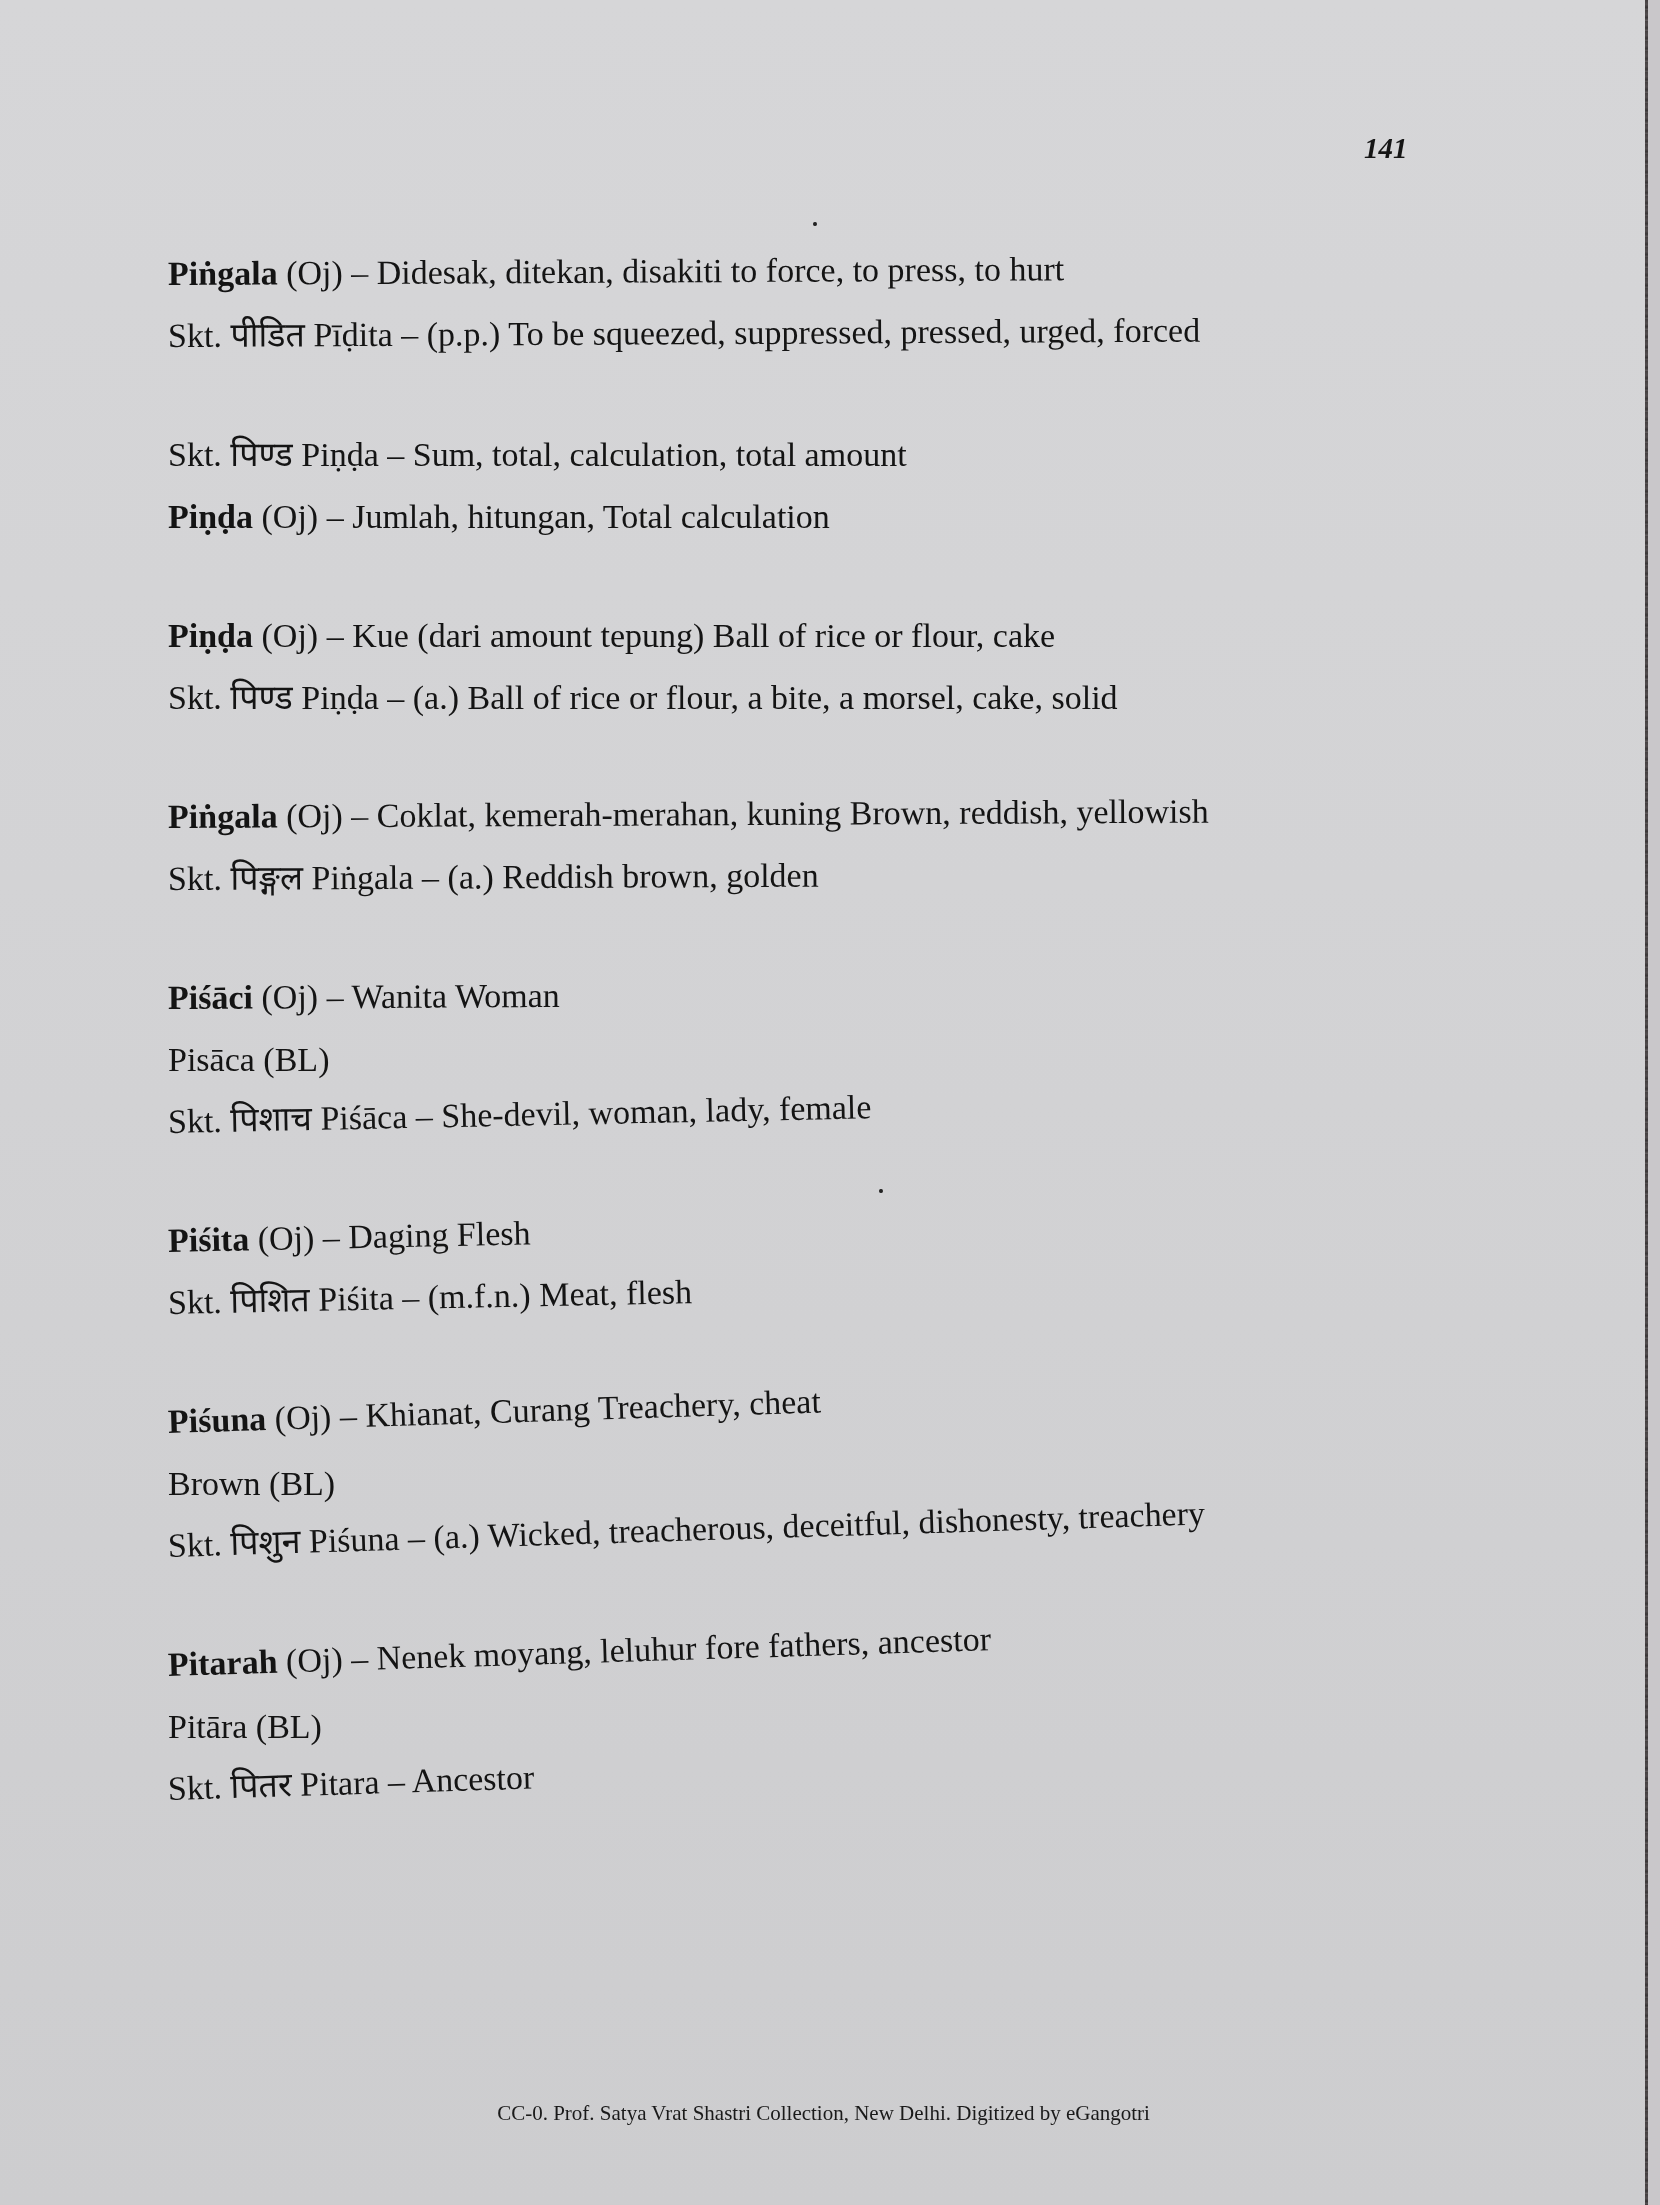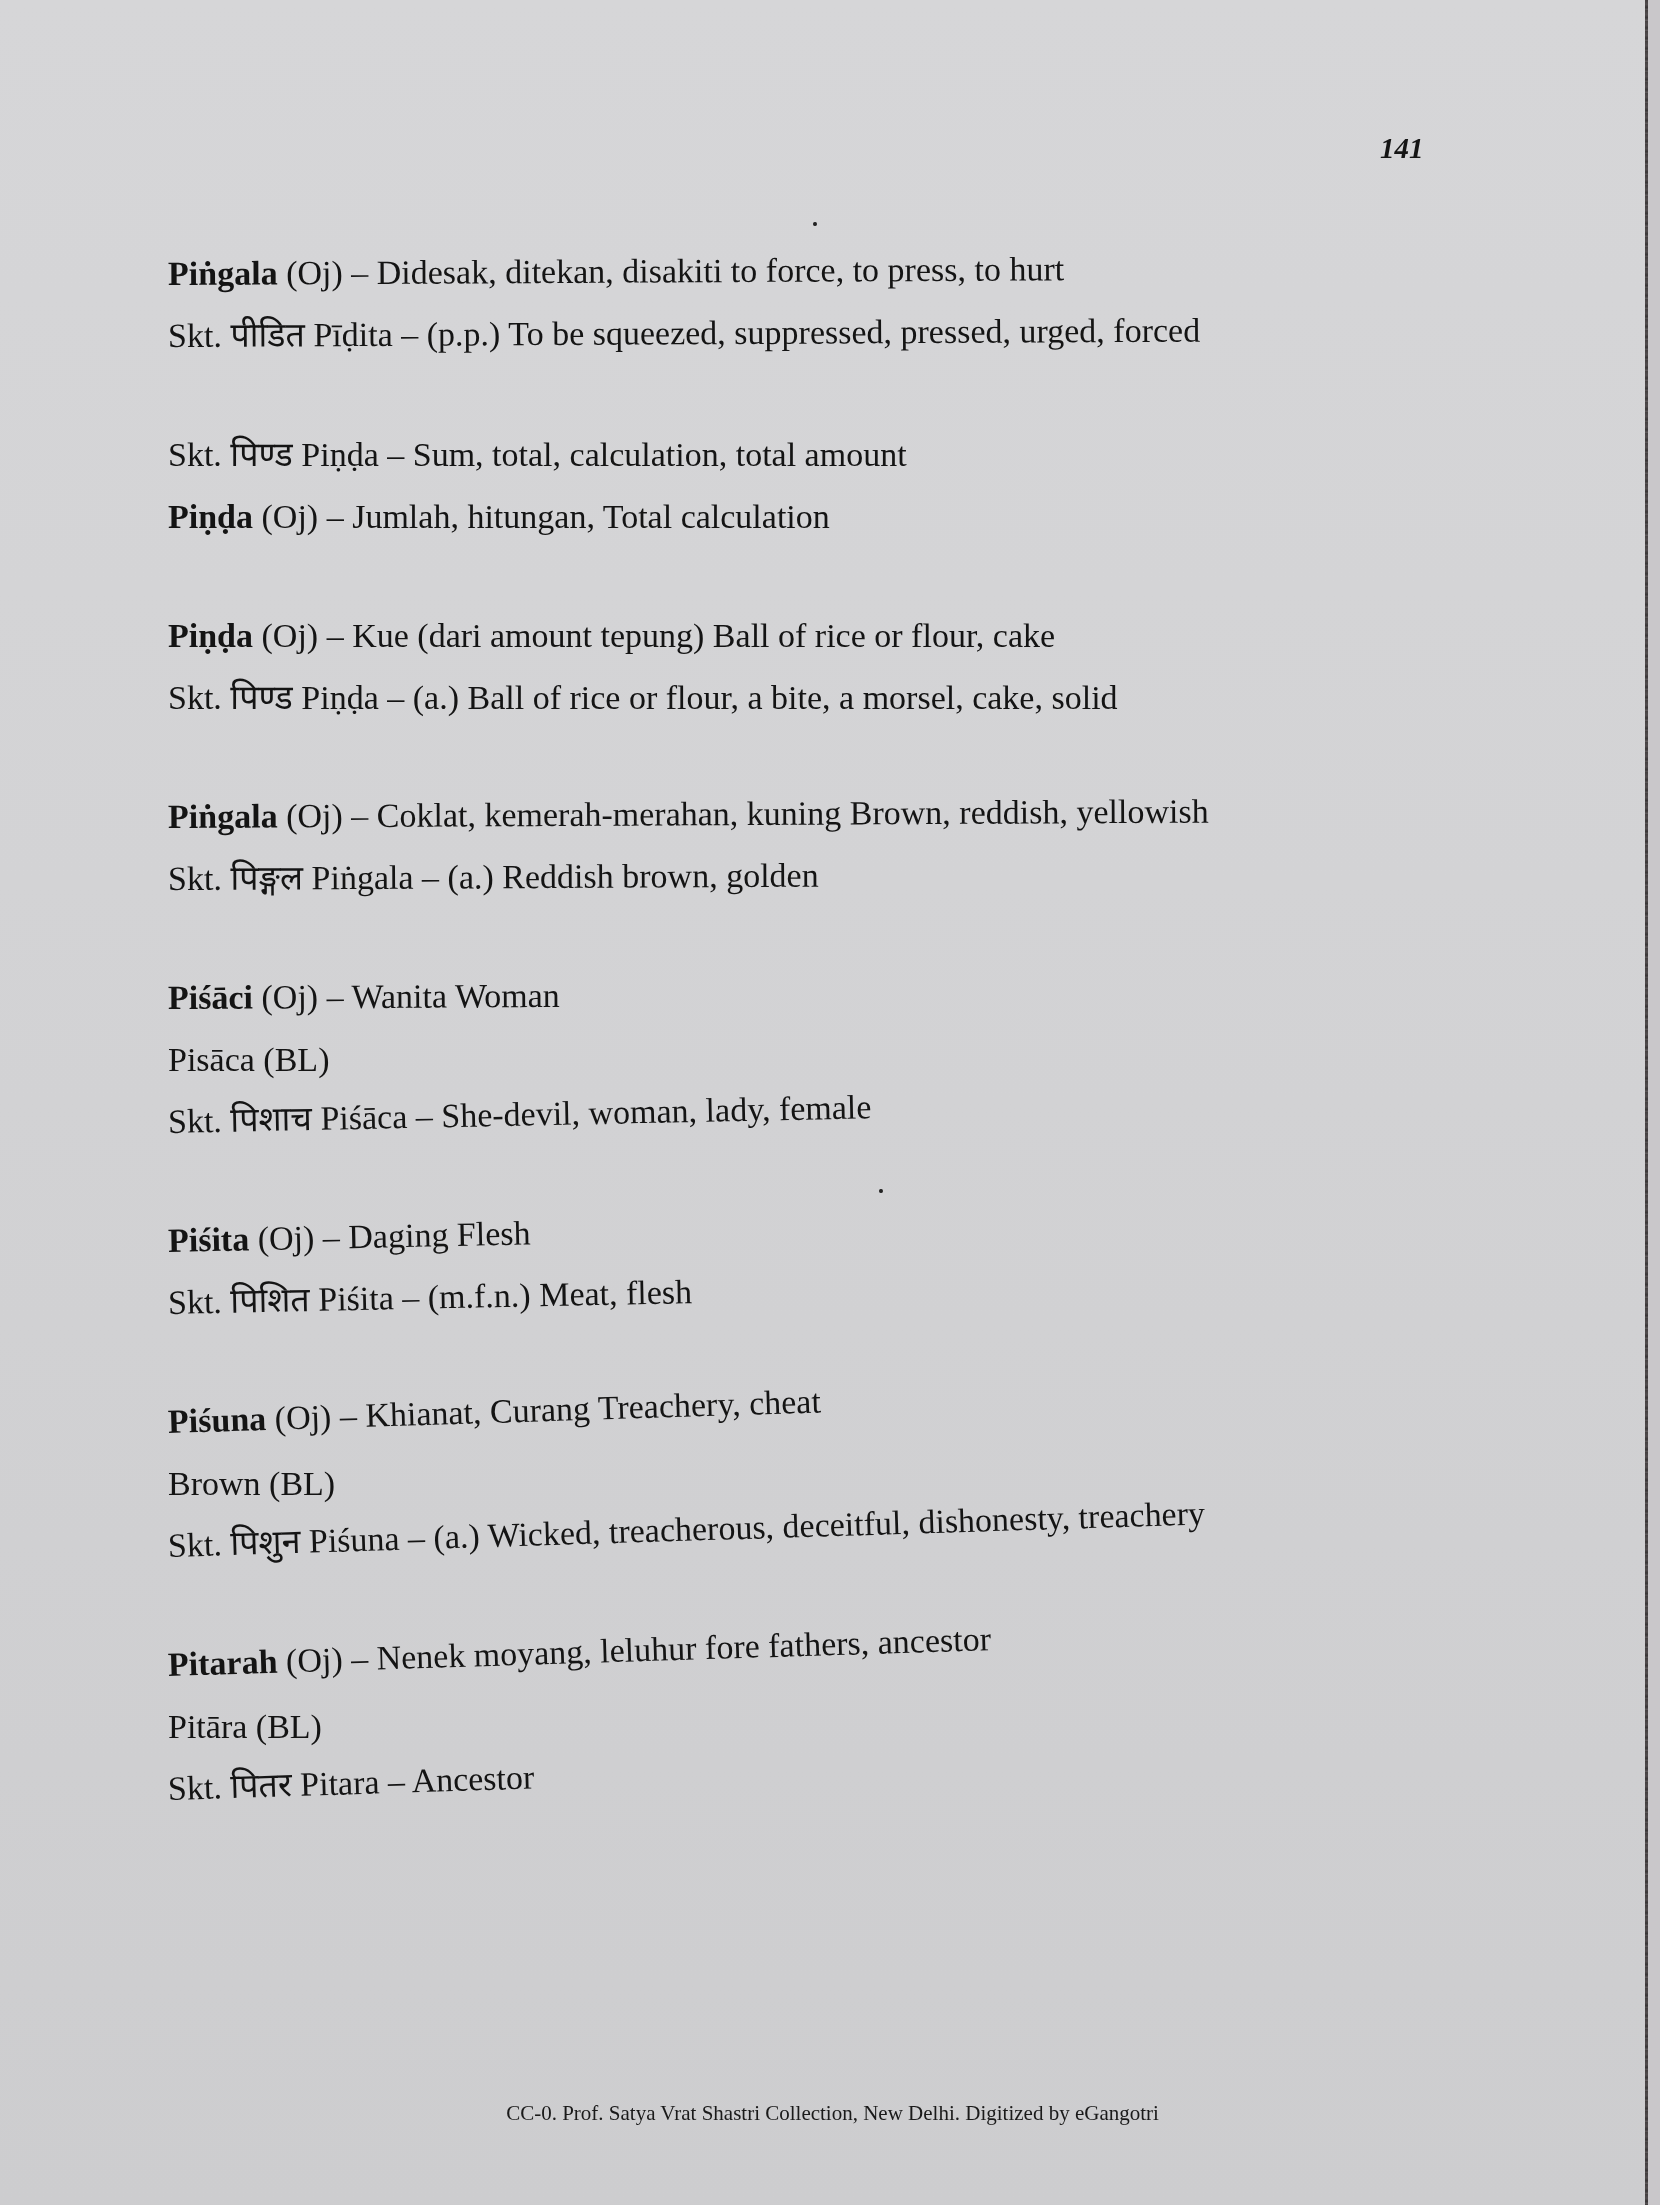--- a/index.html
+++ b/index.html
@@ -40,21 +40,20 @@
     }
     .page-number {
       position: absolute;
       left: 1364px;
       top: 132px;
       font-family: "Liberation Serif", serif;
       font-style: italic;
       font-weight: bold;
       font-size: 29px;
       color: #151515;
-      margin-left: 16px;
     }
     .entries {
       position: absolute;
       left: 168px;
       top: 243px;
       width: 1338px;
     }
     .entry {
       font-family: "Liberation Serif", serif;
       color: #141414;
@@ -75,21 +74,20 @@
     .tilt-4 { transform: rotate(-1.8deg); transform-origin: left center; }
     .footer {
       position: absolute;
       left: 0;
       width: 1647px;
       top: 2101px;
       text-align: center;
       font-family: "Liberation Serif", serif;
       font-size: 21px;
       color: #1a1a1a;
-      padding-left: 9px;
     }
     .dot-mark {
       position: absolute;
       width: 3.7px;
       height: 4.4px;
       background: #222;
       border-radius: 50%;
     }
   </style>
 </head>

